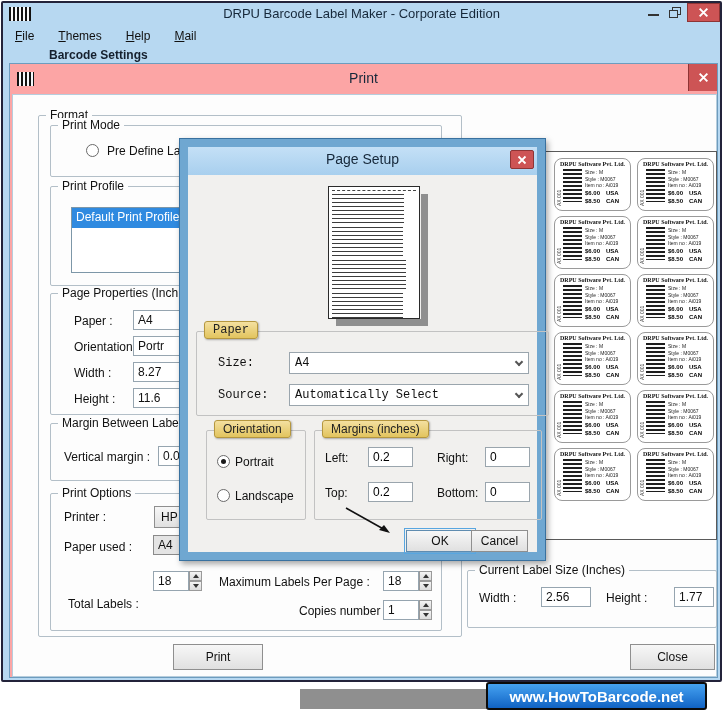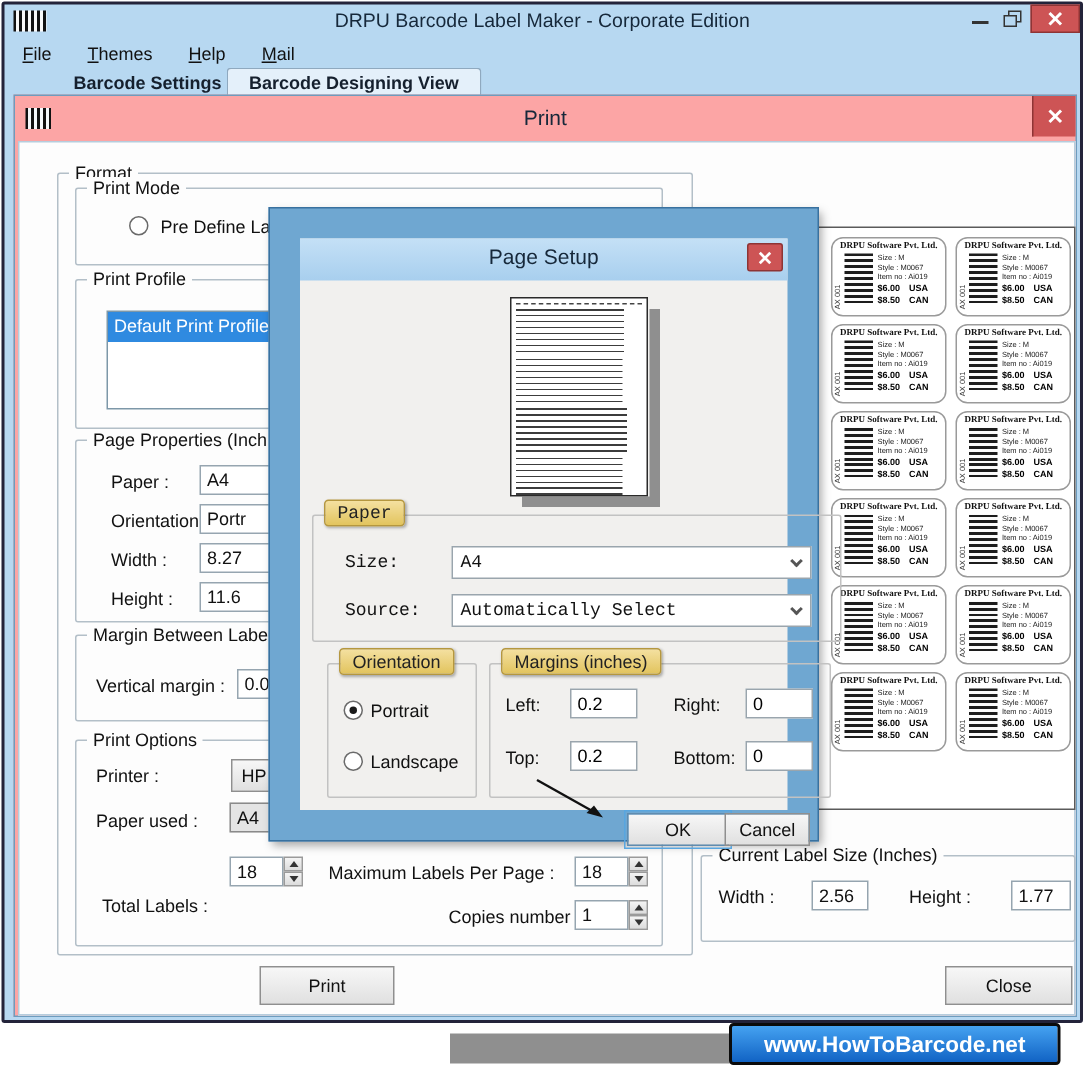--- a/index.html
+++ b/index.html
@@ -78,21 +78,21 @@
   .card-row { display:flex; margin-top:2px; }
   .bc-vtext { writing-mode:vertical-rl; transform:rotate(180deg); font-size:5px; color:#333; line-height:1; width:6px; }
   .bc-stripes { width:19px; height:33px;
     background:repeating-linear-gradient(to bottom,#1c1c1c 0 2px,#fafafa 2px 4px); }
   .card-info { margin-left:3px; font-size:5px; color:#222; line-height:1.3; white-space:nowrap; }
   .price-line { font-size:6px; font-weight:bold; color:#000; margin-top:1px; }
   .price-line .cur { margin-left:6px; }
 
   
   .page-setup { position:absolute; left:176px; top:135px; width:367px; height:423px;
-    border:1px solid #39719f; box-shadow:2px 3px 6px rgba(0,0,0,.35); background:#6fa7d1; padding:20px; z-index:10; }
+    border:1px solid #39719f; box-shadow:2px 3px 6px rgba(0,0,0,.35); background:#6fa7d1; padding:8px; z-index:10; }
   .ps-inner { position:relative; width:100%; height:100%; background:#f1f0ee; }
   .ps-header { position:absolute; left:0; top:0; width:100%; height:28px; background:linear-gradient(#c4e0f6,#a8cfee); }
   .ps-title { position:absolute; left:0; top:4px; width:100%; text-align:center; font-size:14px; color:#16283a; }
   .ps-close { position:absolute; right:3px; top:3px; width:24px; height:19px; background:#cd5455;
     border:1px solid #8e3435; border-radius:2px; display:flex; align-items:center; justify-content:center; }
 
   .thumb { position:absolute; left:140px; top:39px; width:92px; height:133px; background:#fff; border:1px solid #2a2a2a; padding:3px; }
   .thumb-dash { border-top:1px dashed #444; margin-bottom:3px; }
   .pblock { background:repeating-linear-gradient(to bottom,#3c3c3c 0 1px,transparent 1px 4px); margin-bottom:3px; }
   .thumb-shadow-r { position:absolute; left:233px; top:47px; width:7px; height:132px; background:#8f8f8f; }
@@ -144,21 +144,20 @@
 
     <div class="menubar">
       <div class="menu-item">File</div>
       <div class="menu-item">Themes</div>
       <div class="menu-item">Help</div>
       <div class="menu-item">Mail</div>
     </div>
 
     <div class="tabstrip">
       <div class="tab tab-inactive">Barcode Settings</div>
-      <div class="tab tab-active">Barcode Designing View</div>
     </div>
 
     <div class="print-dialog">
       <div class="pd-header">
         <div class="pd-icon"></div>
         <div class="pd-title">Print</div>
         <div class="pd-close">
           <svg width="11" height="11" viewBox="0 0 10 10">
               <path d="M1.5 1.5 L8.5 8.5 M8.5 1.5 L1.5 8.5" stroke="#fff" stroke-width="1.8"></path>
             </svg>
@@ -423,21 +422,21 @@
               </div>
             <div class="spin-btn">
                 <div class="tri-down"></div>
               </div>
           </div>
         </div>
 
         <div class="group" style="left:454px; top:475px; width:250px; height:58px;">
           <span class="grouplabel">Current Label Size (Inches)</span>
           <span class="lbl" style="left:11px; top:20px;">Width :</span>
-          <div class="tfield" style="left:73px; top:16px; width:38px;">2.56</div>
+          <div class="tfield" style="left:73px; top:16px; width:50px;">2.56</div>
           <span class="lbl" style="left:138px; top:20px;">Height :</span>
           <div class="tfield" style="left:206px; top:16px; width:40px;">1.77</div>
         </div>
 
         <div class="btn" style="left:160px; top:549px; width:90px; height:26px;">Print</div>
         <div class="btn" style="left:617px; top:549px; width:85px; height:26px;">Close</div>
       </div>
     </div>
 
     <div class="page-setup">

